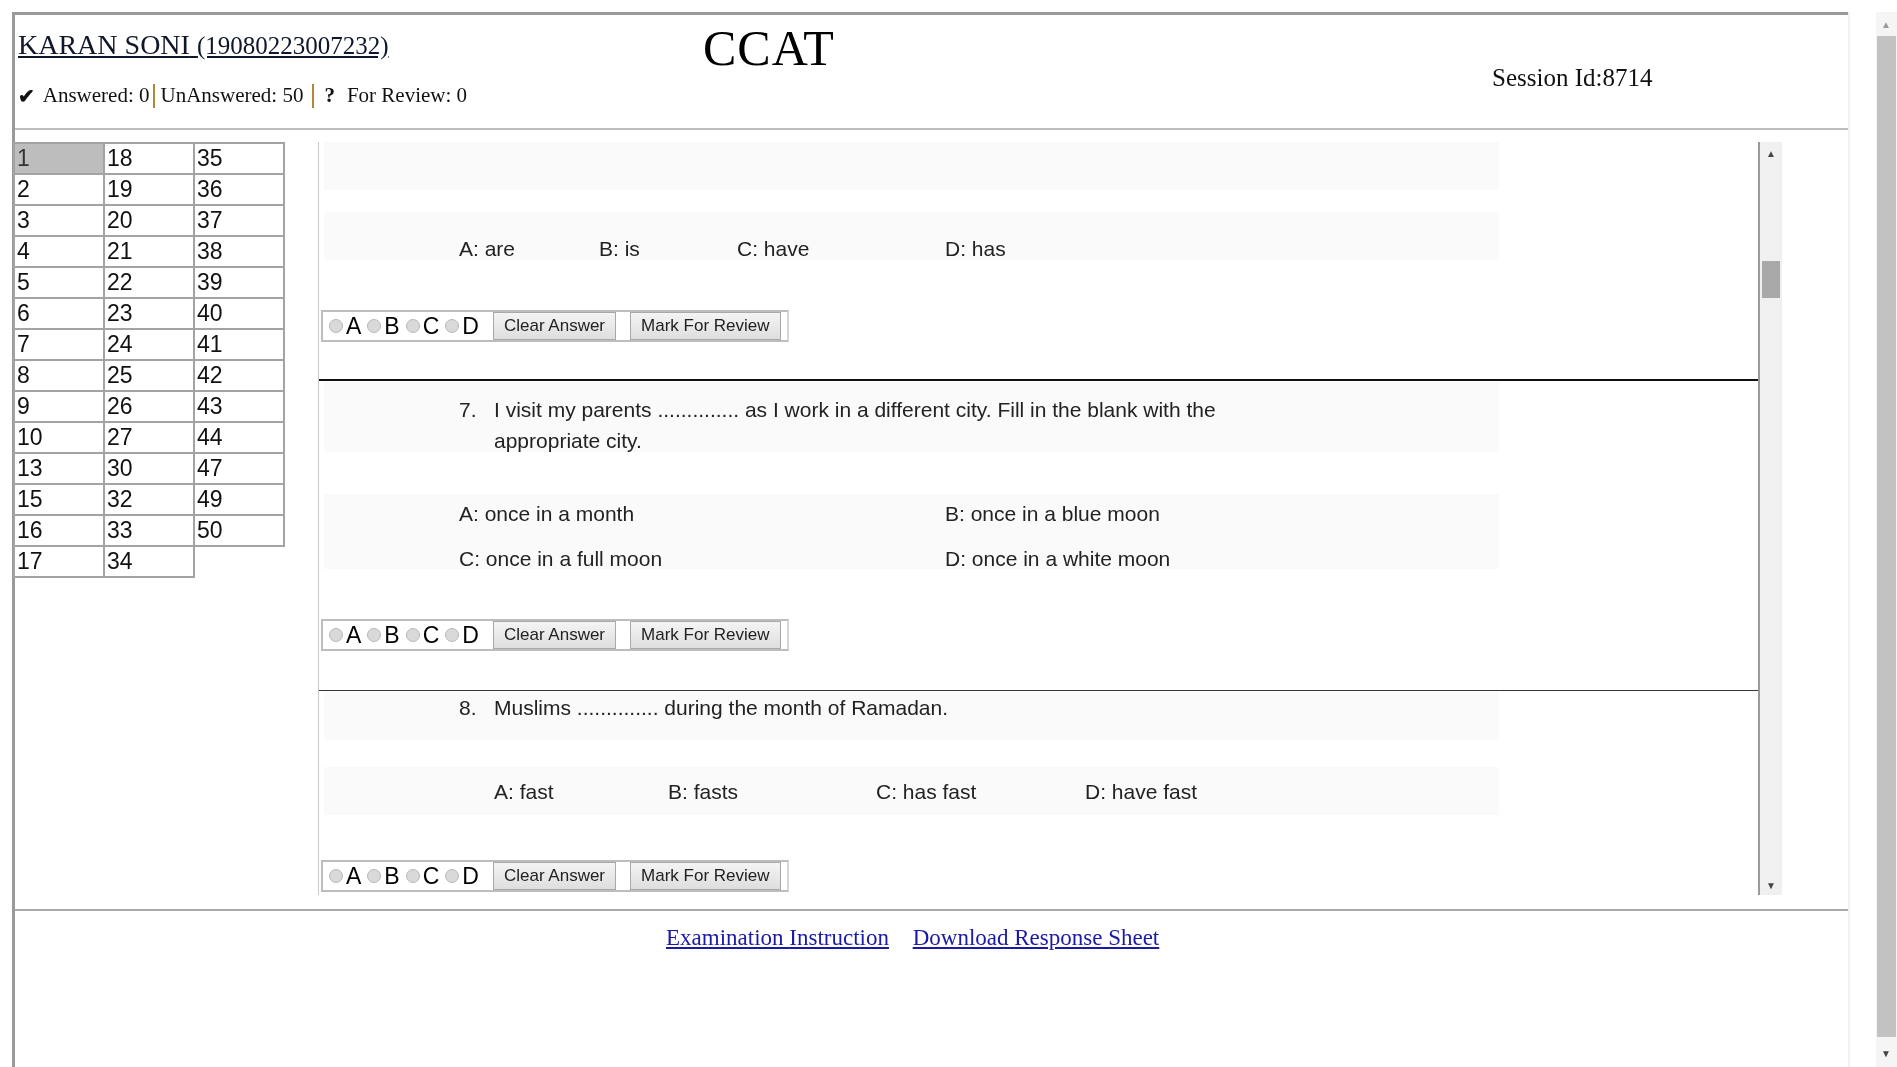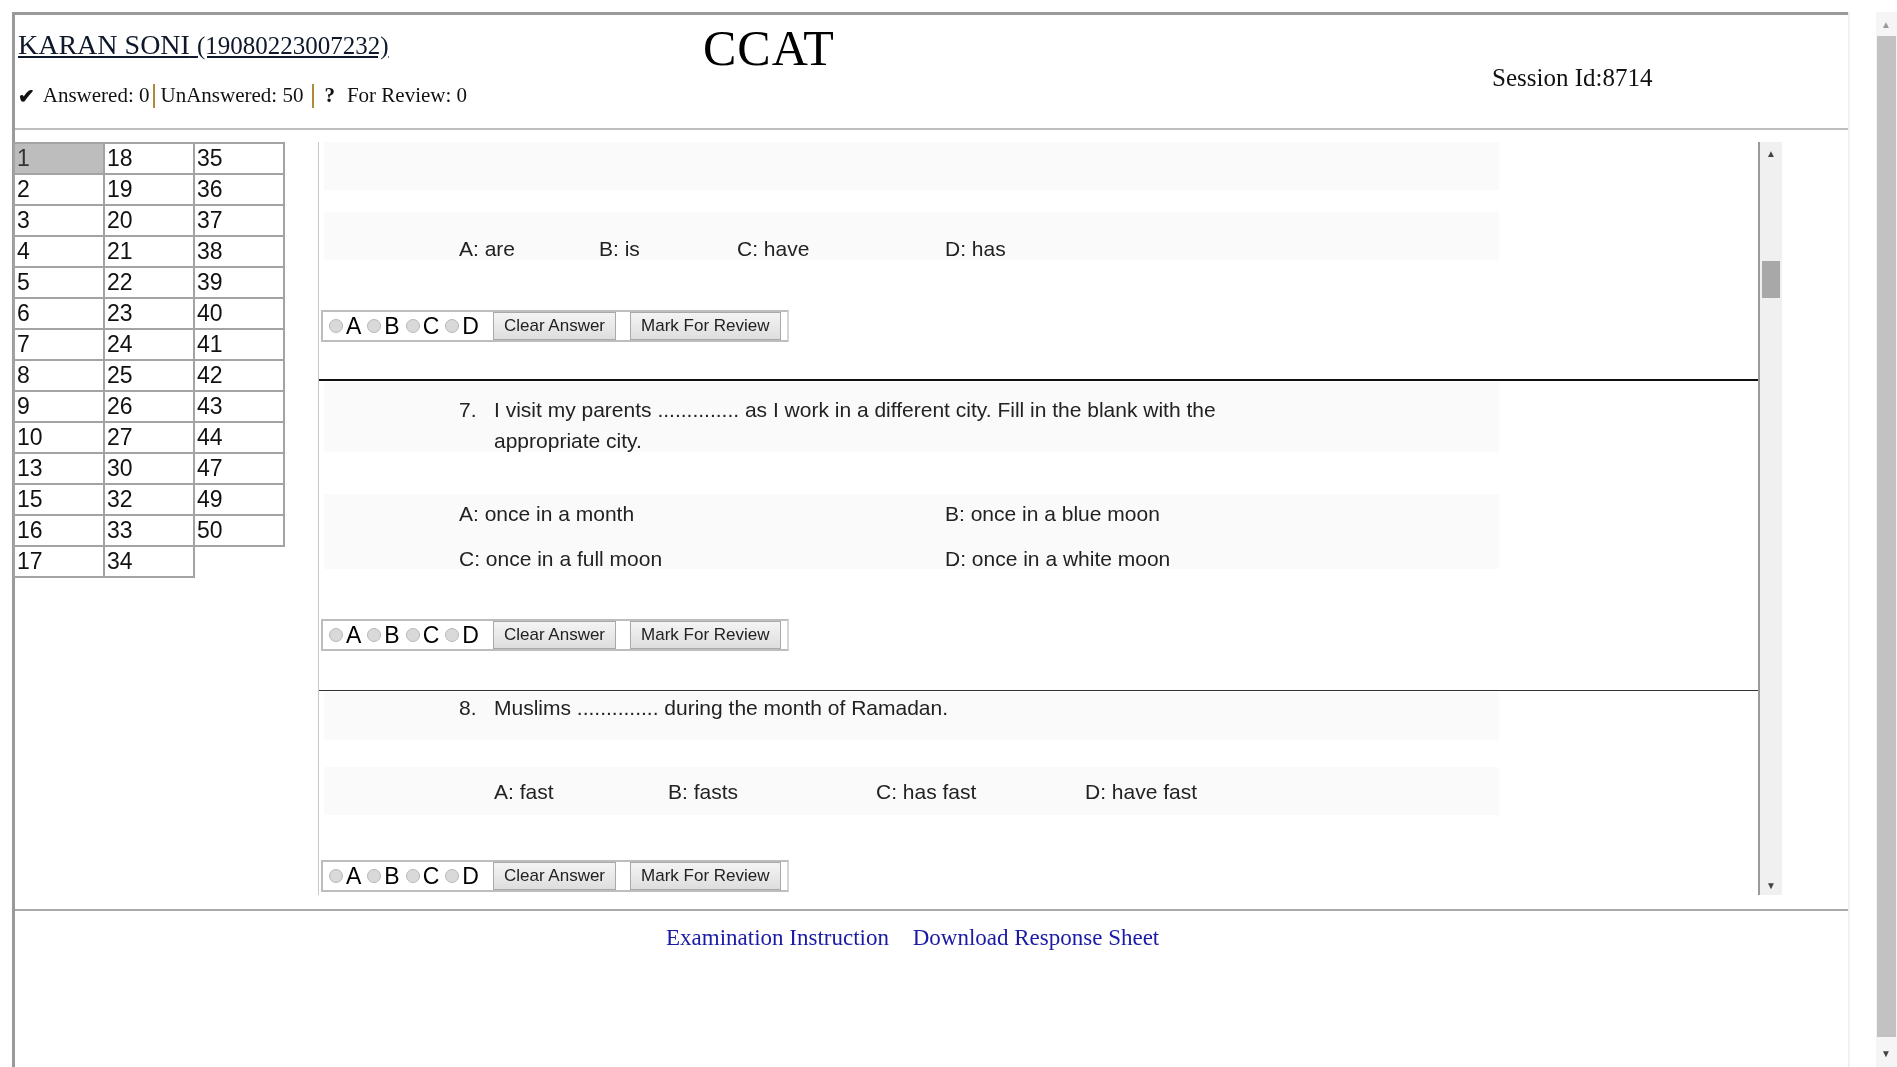--- a/index.html
+++ b/index.html
@@ -40,21 +40,21 @@
   .divider { position:absolute; left:0; width:1440px; height:2px; background:#111; }
 
   .inner-scroll { position:absolute; left:1758px; top:142px; width:24px; height:753px; background:#f0f0f0; border-left:2px solid #9a9a9a; box-sizing:border-box; }
   .inner-scroll .up, .inner-scroll .down { position:absolute; left:6px; font-size:10px; color:#444; }
   .inner-scroll .up { top:6px; }
   .inner-scroll .down { bottom:4px; }
   .inner-scroll .thumb { position:absolute; left:2px; top:119px; width:18px; height:37px; background:#a8a8a8; }
 
   .footer-rule { position:absolute; left:15px; top:909px; width:1833px; height:2px; background:#a9a9a9; }
   .footer-links { position:absolute; left:666px; top:925px; font-family:"Liberation Serif", serif; font-size:23px; }
-  .footer-links a { color:#1a1aa6; margin-right:18px; cursor:pointer; }
+  .footer-links a { color:#1a1aa6; text-decoration:underline; margin-right:18px; cursor:pointer; }
 
   .page-scroll { position:absolute; left:1876px; top:12px; width:21px; height:1055px; background:#f5f5f5; }
   .page-scroll .up { position:absolute; top:7px; left:5px; font-size:10px; color:#999; }
   .page-scroll .thumb { position:absolute; top:24px; left:1px; width:19px; height:1001px; background:#c2c2c2; }
   .page-scroll .down { position:absolute; bottom:8px; left:5px; font-size:10px; color:#444; }
 </style>
 </head>
 <body>
 
 <div class="frame"></div>

